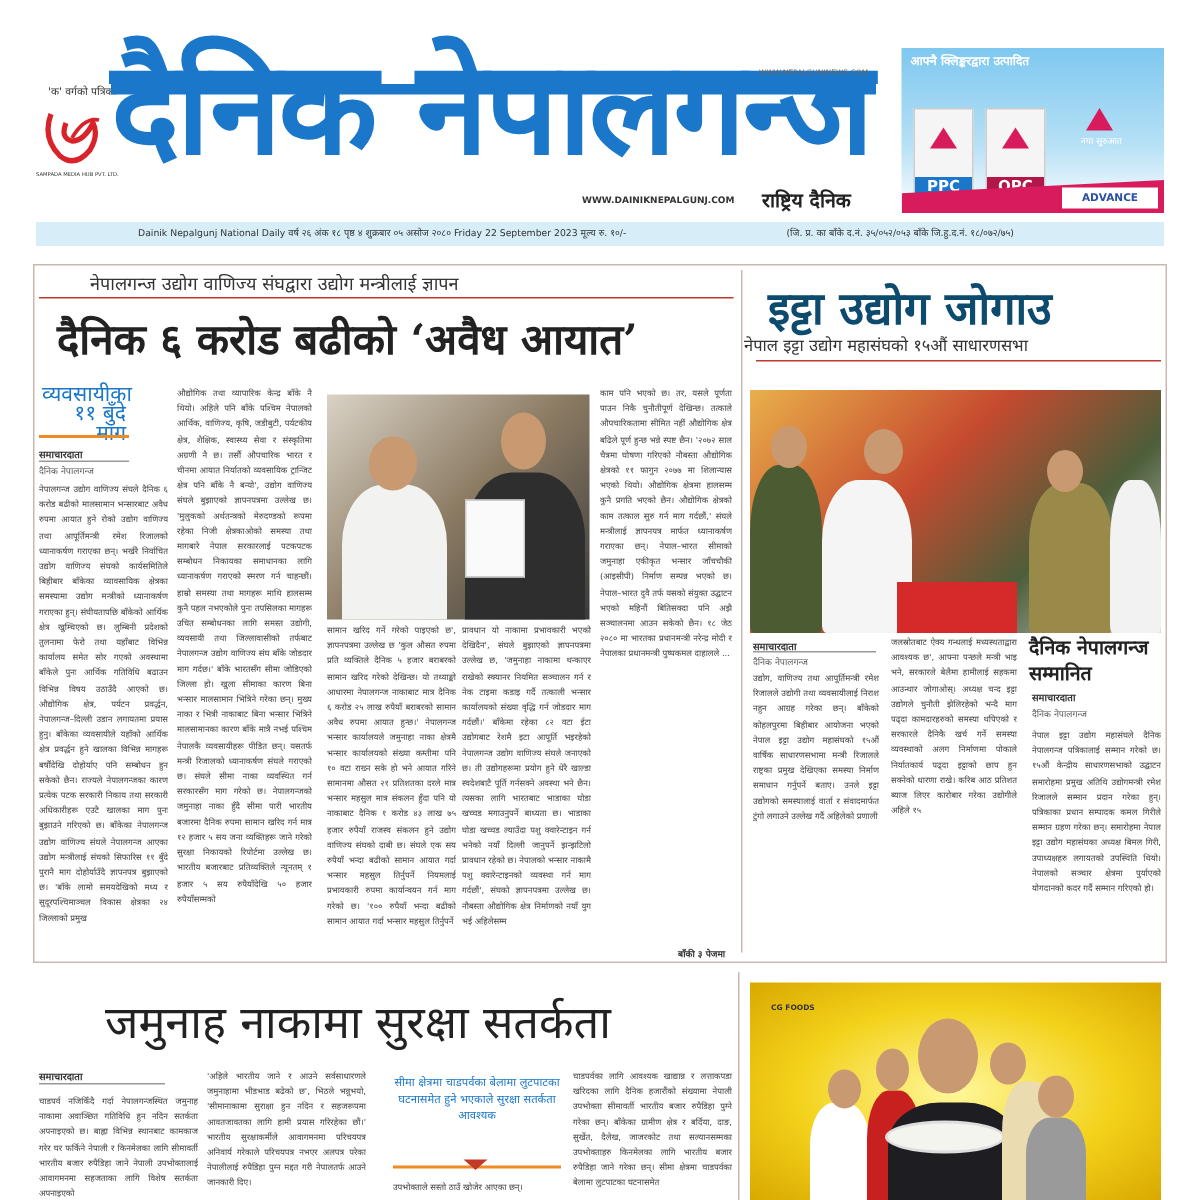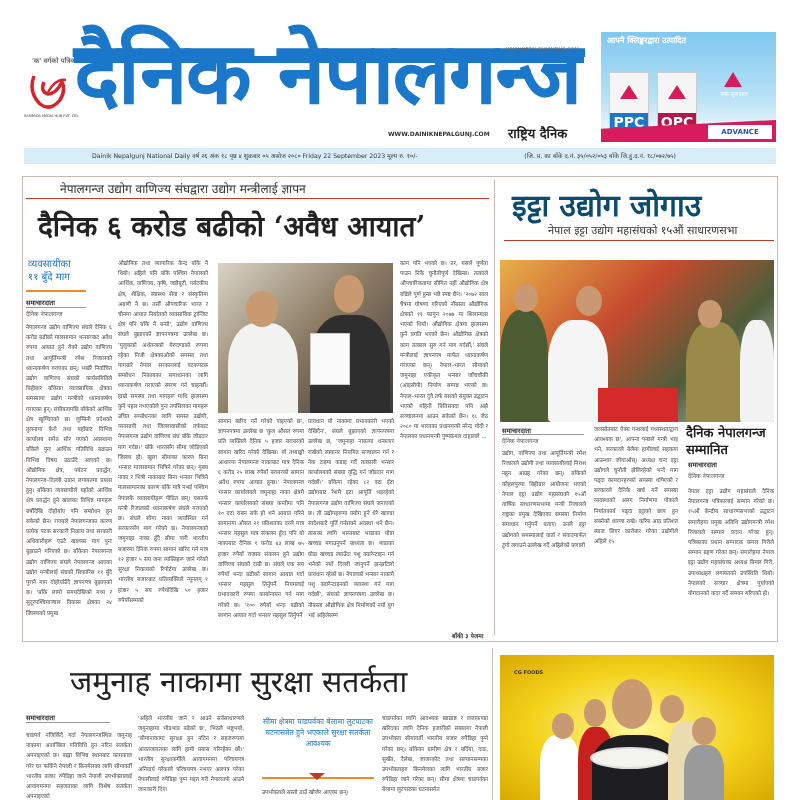--- a/index.html
+++ b/index.html
@@ -13,37 +13,37 @@
 .title-bar{left:74px;top:56px;width:510px;height:7px;background:#1a77c9}
 .web1{left:506px;top:46px;font-size:5px;color:#666}
 .web2{left:388px;top:130px;font-size:6px;color:#333;font-weight:bold}
 .rashtriya{left:508px;top:124px;font-size:13px;font-weight:bold;color:#222}
 
 .ad{left:601px;top:32px;width:175px;height:110px;background:linear-gradient(#7ec8ef,#b8e1f6 60%,#fff);overflow:hidden}
 .ad-top{position:absolute;left:6px;top:2px;font-size:8px;color:#fff;font-weight:bold}
 .ad-brand{position:absolute;left:4px;top:13px;width:167px;height:22px;background:#d81b5c;color:#fff;font-size:15px;font-weight:bold;text-align:center;line-height:22px}
 .bag{position:absolute;top:40px;width:40px;height:60px;background:#f5f5f5;border:1px solid #ccc;text-align:center}
 .bag .tri{width:0;height:0;margin:12px auto 0;border-left:9px solid transparent;border-right:9px solid transparent;border-bottom:14px solid #d81b5c}
-.bag .lbl{position:absolute;bottom:0;left:0;right:0;font-size:14px;font-weight:bold;color:#fff;padding:1px 0}
+.bag .lbl{position:absolute;bottom:0;left:0;right:0;font-size:10px;font-weight:bold;color:#fff;padding:1px 0}
 .ad-band{position:absolute;left:0;right:0;bottom:0;height:22px;background:#d81b5c;clip-path:polygon(0 40%,100% 0,100% 100%,0 100%)}
 .ad-adv{position:absolute;right:4px;bottom:3px;width:64px;height:14px;background:#fff;font-size:7px;color:#2b4fa3;font-weight:bold;text-align:center;line-height:14px}
 .ad-tri{position:absolute;right:34px;top:40px;width:0;height:0;border-left:9px solid transparent;border-right:9px solid transparent;border-bottom:15px solid #d81b5c}
 .ad-tag{position:absolute;right:28px;top:58px;font-size:6px;color:#fff}
 
 .infobar{left:24px;top:148px;width:752px;height:16px;background:#d7eef9;font-size:6.2px;line-height:16px;color:#333}
 .info-l{position:absolute;left:68px}
 .info-r{position:absolute;right:100px}
 
 .mainbox{left:22px;top:176px;width:756px;height:466px;border:1px solid #c9b8b0}
 .kicker{left:60px;top:180px;font-size:12px;color:#333}
 .redline{height:1px;background:#c0392b}
 .headline{left:38px;top:206px;font-size:28px;font-weight:bold;color:#222;font-family:"DejaVu Serif",serif}
 .hl2{left:512px;top:184px;font-size:30px;font-weight:bold;color:#0c4a6e}
-.hl2-sub{left:548px;top:222px;font-size:11px;color:#333}
-.sidehead{left:28px;top:257px;width:56px;text-align:left;font-size:10px;color:#1a77c9;line-height:13px}
+.hl2-sub{left:496px;top:222px;font-size:11px;color:#333}
+.sidehead{left:28px;top:257px;width:56px;text-align:right;font-size:14px;color:#1a77c9;line-height:13px}
 .orange-line{height:2px;background:#f08a24}
 .byline{font-size:6.5px;font-weight:bold;color:#333}
 .byline2{font-size:6px;color:#555}
 .col{font-size:5.6px;line-height:10.2px;color:#444;text-align:justify;overflow:hidden}
 .photo1{left:218px;top:263px;width:175px;height:150px;background:linear-gradient(135deg,#d9d3c6,#8c7b63 50%,#3a3a3a);overflow:hidden}
 .photo2{left:500px;top:260px;width:274px;height:162px;background:linear-gradient(135deg,#e9b04a,#c64a2f 40%,#4d5e3a 70%,#d9d9d9);overflow:hidden}
 .person{position:absolute;border-radius:40% 40% 5% 5%}
 .head{position:absolute;border-radius:50%;background:#c99a72}
 .sammanit{left:686px;top:424px;width:90px;text-align:left;font-size:13px;font-weight:bold;color:#222;line-height:17px}
 .sig{left:452px;top:632px;font-size:6px;font-weight:bold;color:#333}

